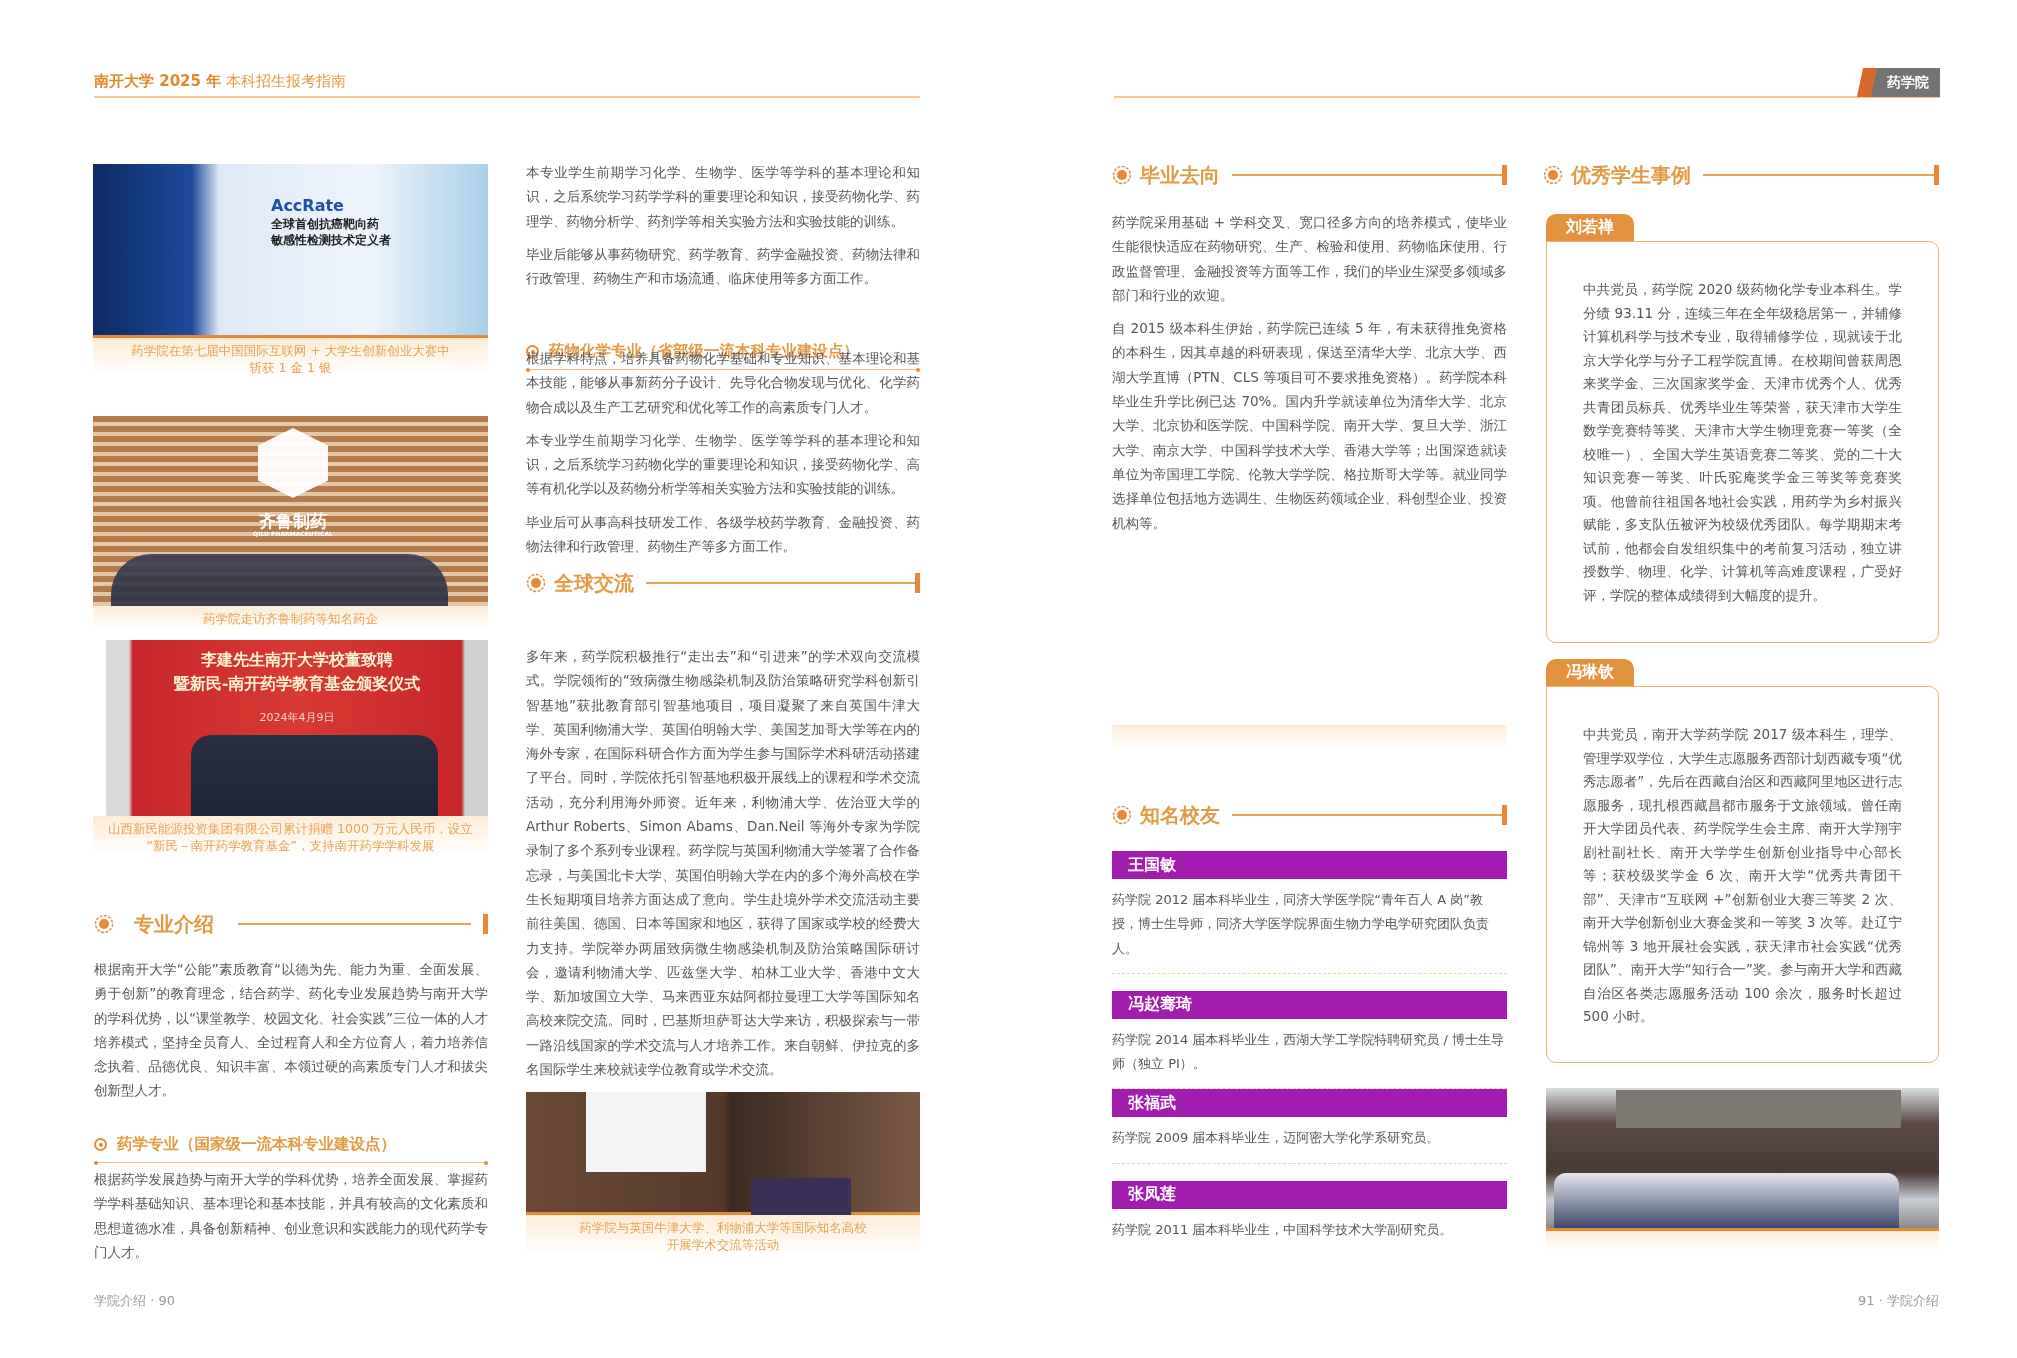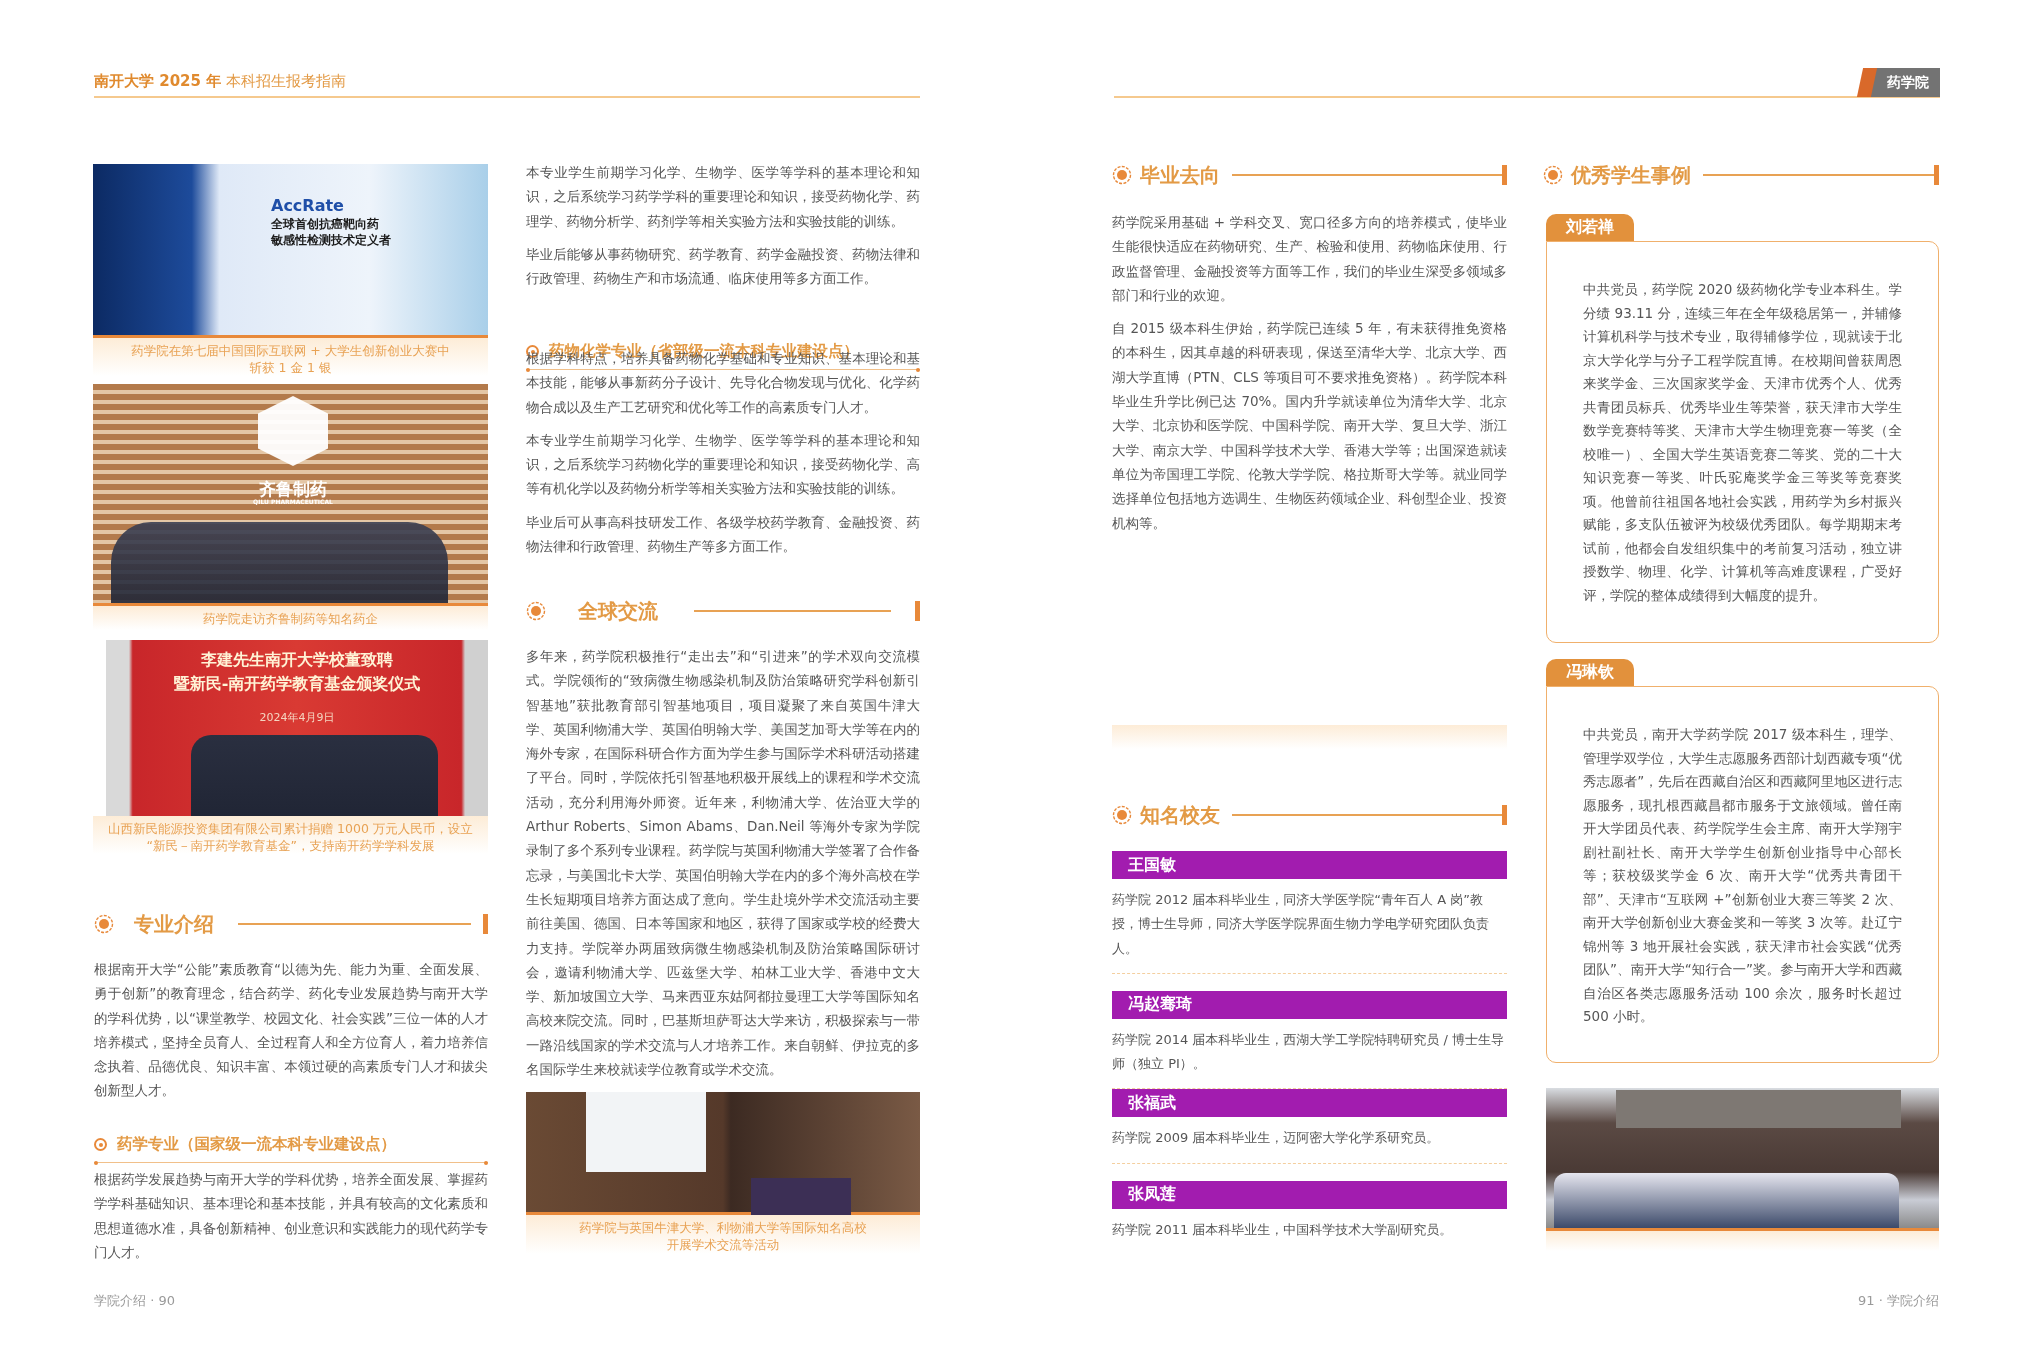--- a/index.html
+++ b/index.html
@@ -17,21 +17,21 @@
              font-size: 14px; font-weight: bold; display: flex; align-items: center; justify-content: center; padding-left: 10px; }
   .hdr-tag::before { content: ""; position: absolute; left: -6px; top: 0; width: 14px; height: 29px; background: #d9692a; transform: skewX(-12deg); }
 
   
   .photo { overflow: hidden; }
   .photo .img { position: absolute; left: 0; top: 0; right: 0; border-bottom: 3px solid #e8893a; }
   .photo .cap { position: absolute; left: 0; right: 0; bottom: 0; text-align: center; font-size: 12.5px; line-height: 17px;
                 color: #e8a254; background: linear-gradient(#fdecd7, #ffffff); padding-top: 4px; }
 
   .img-accrate { background: linear-gradient(90deg, #0c2a63 0%, #1d4b9b 25%, #dfe9f7 32%, #eef4fb 70%, #a9cfe9 100%); }
-  .img-qilu { background: repeating-linear-gradient(180deg, #b37a4b 0 6px, #e4c6a5 6px 10px); }
+  .img-qilu { background: repeating-linear-gradient(180deg, #b37a4b 0 6px, #e4c6a5 6px 10px); margin-top: 32px; }
   .img-ceremony { background: linear-gradient(90deg, #d9d9d9 0%, #d9d9d9 6%, #c8262a 7%, #d93a33 50%, #c8262a 93%, #d0d0d0 94%); }
   .img-lecture { background: linear-gradient(90deg, #6a4a34 0%, #55392a 50%, #3c2a22 52%, #7a5a45 100%); }
   .img-stage { background: linear-gradient(90deg, #1d2a2a 0%, #bcd6c6 10%, #d7e6d4 60%, #9fd07d 85%, #253232 100%); }
   .img-campus { background: linear-gradient(180deg, #d9dde2 0%, #5b4a44 25%, #4a3a35 60%, #c9ccd5 80%, #8a8a8a 100%); }
 
   .img-title { position: absolute; color: #fff; font-weight: bold; text-align: center; }
 
   
   .para { font-size: 13.5px; line-height: 24.3px; color: #555; text-align: justify; }
   .para p + p { margin-top: 9px; }
@@ -145,21 +145,21 @@
 <div class="abs sub" style="left:526px;top:312px;width:394px;">
   <span class="dot"></span>
   <span class="txt">药物化学专业（省部级一流本科专业建设点）</span>
 </div>
 <div class="abs para" style="left:526px;top:346px;width:394px;">
   <p>根据学科特点，培养具备药物化学基础和专业知识、基本理论和基本技能，能够从事新药分子设计、先导化合物发现与优化、化学药物合成以及生产工艺研究和优化等工作的高素质专门人才。</p>
   <p>本专业学生前期学习化学、生物学、医学等学科的基本理论和知识，之后系统学习药物化学的重要理论和知识，接受药物化学、高等有机化学以及药物分析学等相关实验方法和实验技能的训练。</p>
   <p>毕业后可从事高科技研发工作、各级学校药学教育、金融投资、药物法律和行政管理、药物生产等多方面工作。</p>
 </div>
 
-<div class="abs sec" style="left:526px;top:596px;width:394px;gap:24px;">
+<div class="abs sec" style="left:526px;top:568px;width:394px;">
   <svg class="ico" viewBox="0 0 20 20">
     <circle cx="10" cy="10" r="8.5" fill="none" stroke="#e8893a" stroke-width="1.4" stroke-dasharray="3 1.4"></circle>
     <circle cx="10" cy="10" r="5" fill="#e8893a"></circle>
   </svg>
   <span class="ttl">全球交流</span>
   <span class="line"></span>
   <span class="bar"></span>
 </div>
 <div class="abs para" style="left:526px;top:644px;width:394px;">
   <p>多年来，药学院积极推行“走出去”和“引进来”的学术双向交流模式。学院领衔的“致病微生物感染机制及防治策略研究学科创新引智基地”获批教育部引智基地项目，项目凝聚了来自英国牛津大学、英国利物浦大学、英国伯明翰大学、美国芝加哥大学等在内的海外专家，在国际科研合作方面为学生参与国际学术科研活动搭建了平台。同时，学院依托引智基地积极开展线上的课程和学术交流活动，充分利用海外师资。近年来，利物浦大学、佐治亚大学的 Arthur Roberts、Simon Abams、Dan.Neil 等海外专家为学院录制了多个系列专业课程。药学院与英国利物浦大学签署了合作备忘录，与美国北卡大学、英国伯明翰大学在内的多个海外高校在学生长短期项目培养方面达成了意向。学生赴境外学术交流活动主要前往美国、德国、日本等国家和地区，获得了国家或学校的经费大力支持。学院举办两届致病微生物感染机制及防治策略国际研讨会，邀请利物浦大学、匹兹堡大学、柏林工业大学、香港中文大学、新加坡国立大学、马来西亚东姑阿都拉曼理工大学等国际知名高校来院交流。同时，巴基斯坦萨哥达大学来访，积极探索与一带一路沿线国家的学术交流与人才培养工作。来自朝鲜、伊拉克的多名国际学生来校就读学位教育或学术交流。</p>

